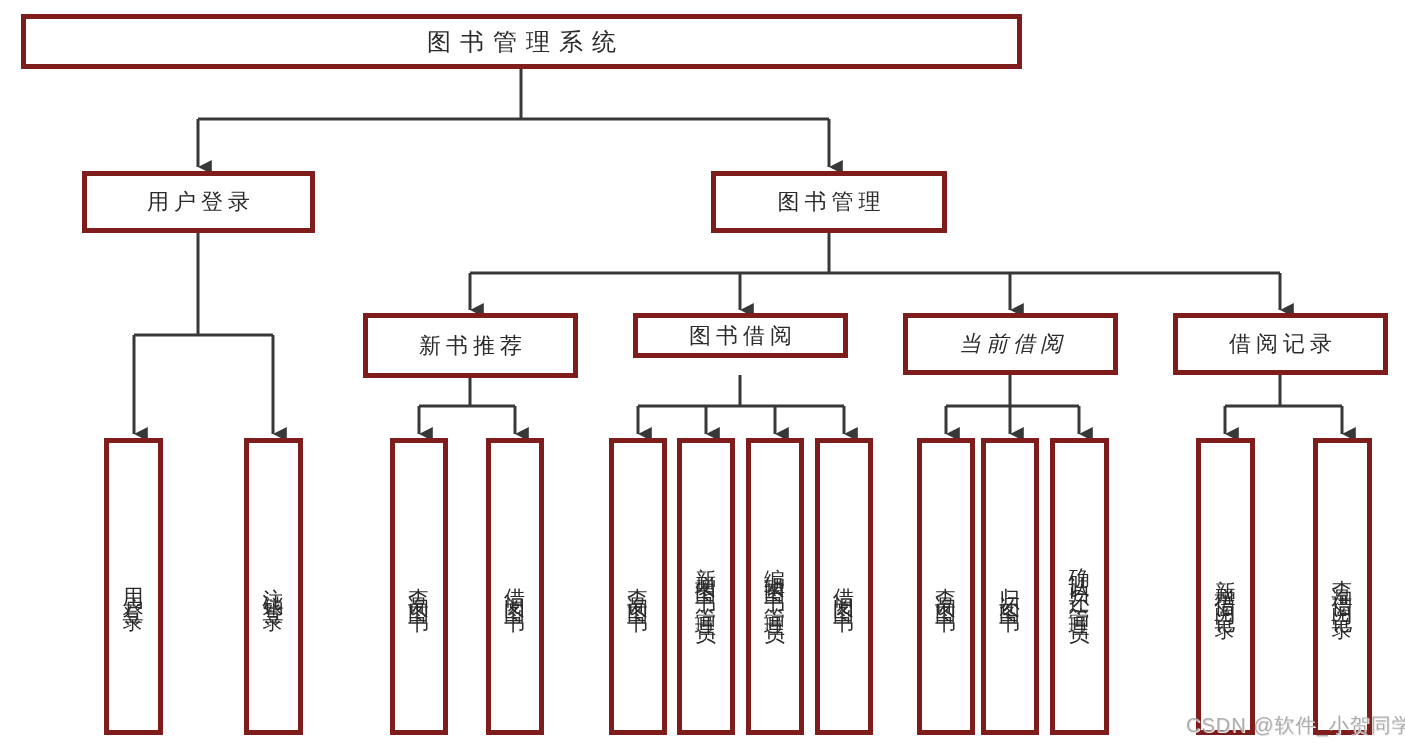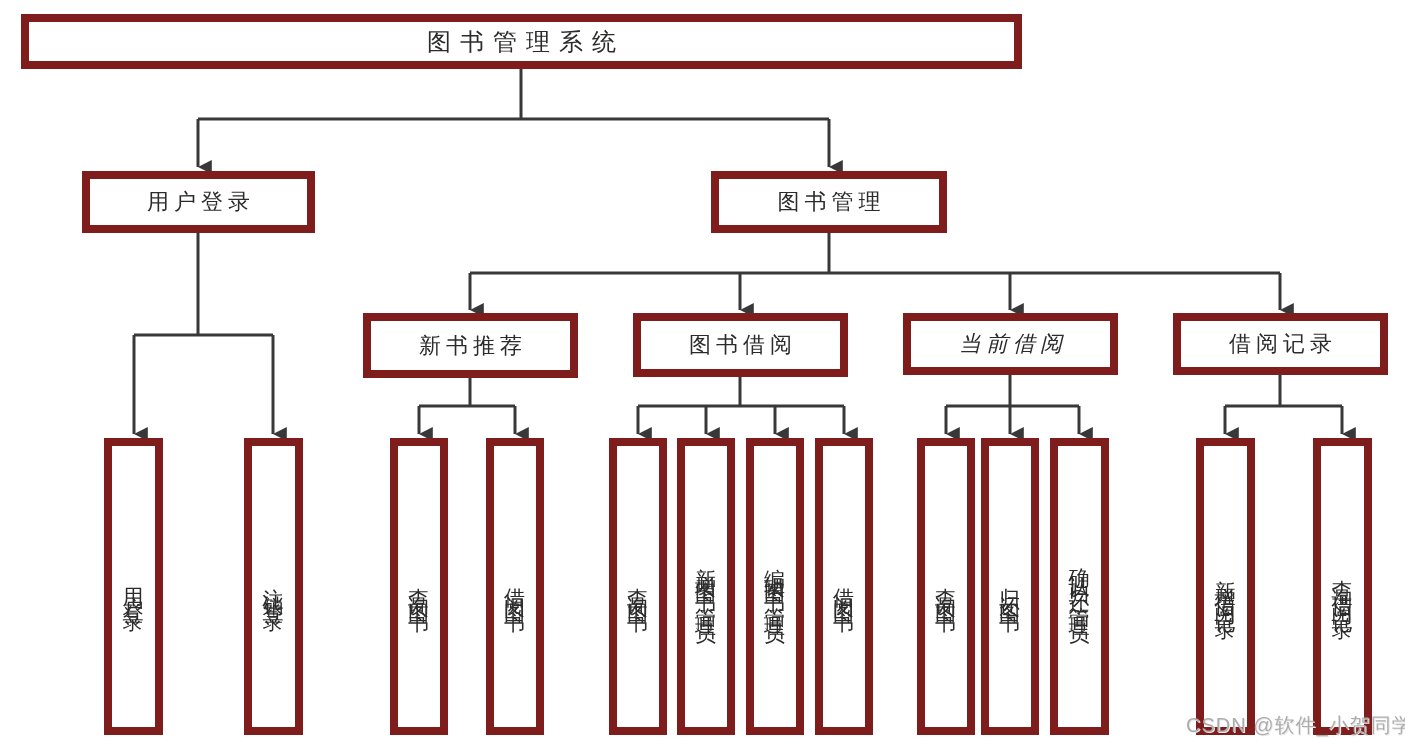--- a/index.html
+++ b/index.html
@@ -13,21 +13,21 @@
   }
   .wires {
     position: absolute;
     left: 0; top: 0;
     width: 1405px; height: 747px;
     z-index: 1;
   }
   .node {
     position: absolute;
     box-sizing: border-box;
-    border: 8px solid #7f1d1d;
+    border: 5px solid #7f1d1d;
     background: #ffffff;
     display: flex;
     align-items: center;
     justify-content: center;
     color: #2b2b2b;
     z-index: 2;
   }
   .node .lbl { white-space: nowrap; }
   .root-box .lbl   { font-size: 24px; letter-spacing: 9px; padding-left: 9px; }
   .branch-box .lbl { font-size: 22px; letter-spacing: 5px; padding-left: 5px; }
@@ -102,21 +102,21 @@
   <div class="node branch-box" style="left:82px; top:171px; width:233px; height:62px;">
     <span class="lbl">用户登录</span>
   </div>
   <div class="node branch-box" style="left:711px; top:171px; width:236px; height:62px;">
     <span class="lbl">图书管理</span>
   </div>
 
   <div class="node sect-box" style="left:363px; top:313px; width:215px; height:65px;">
     <span class="lbl">新书推荐</span>
   </div>
-  <div class="node sect-box" style="left:633px; top:313px; width:215px; height:64px;font-family:Liberation Mono, monospace;">
+  <div class="node sect-box" style="left:633px; top:313px; width:215px; height:45px;font-family:Liberation Mono, monospace;">
     <span class="lbl">图书借阅</span>
   </div>
   <div class="node sect-box" style="left:903px; top:313px; width:215px; height:62px;font-style:italic;">
     <span class="lbl">当前借阅</span>
   </div>
   <div class="node sect-box" style="left:1173px; top:313px; width:215px; height:62px;">
     <span class="lbl">借阅记录</span>
   </div>
 
   <div class="node vbox" style="left:104px; top:438px; width:59px; height:297px;">

